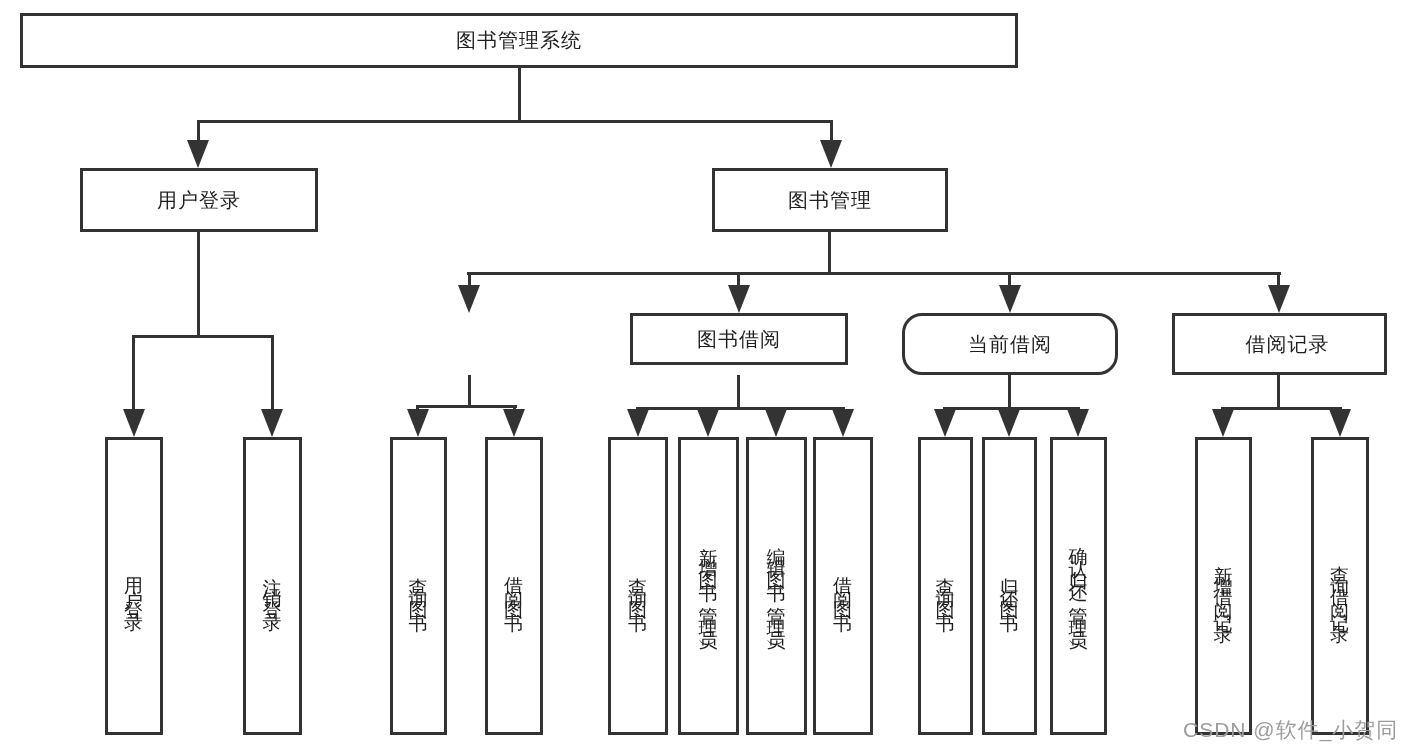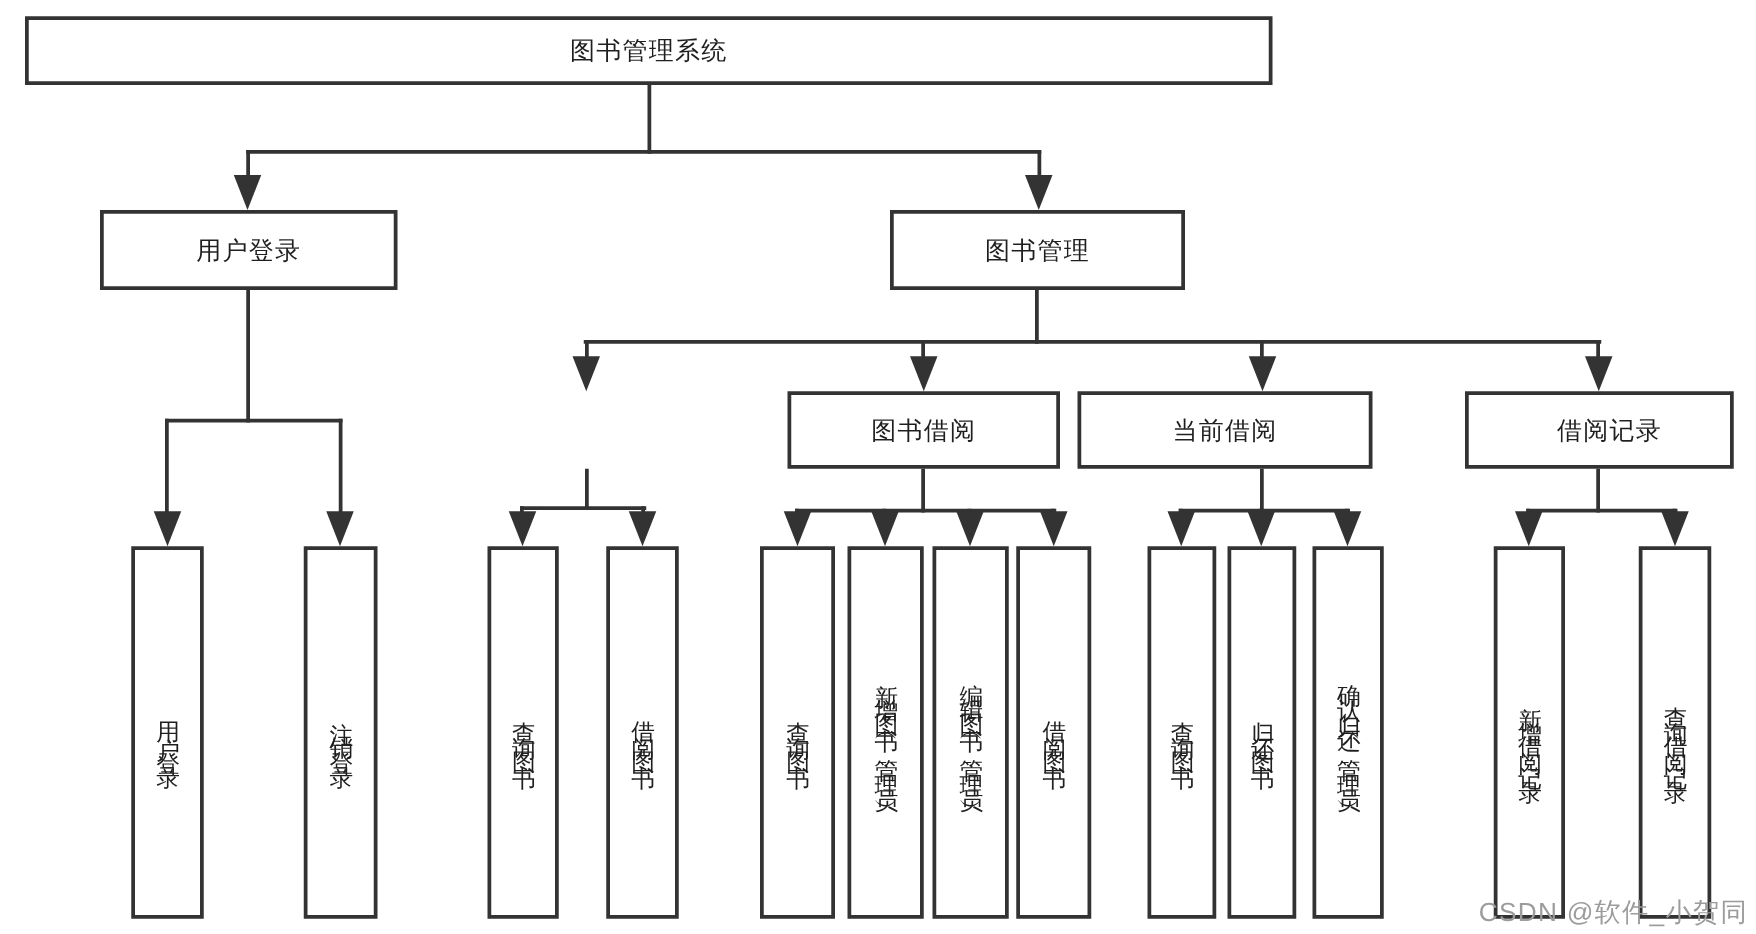--- a/index.html
+++ b/index.html
@@ -82,24 +82,24 @@
   <div class="hline" style="left:467px; top:272px; width:814px;"></div>
   <div class="vline" style="left:468px; top:272px; height:17px;"></div>
   <div class="ah" style="left:458px; top:285px;"></div>
   <div class="vline" style="left:737px; top:272px; height:17px;"></div>
   <div class="ah" style="left:728px; top:285px;"></div>
   <div class="vline" style="left:1008px; top:272px; height:17px;"></div>
   <div class="ah" style="left:999px; top:285px;"></div>
   <div class="vline" style="left:1277px; top:272px; height:17px;"></div>
   <div class="ah" style="left:1268px; top:285px;"></div>
 
-  <div class="node hbox" style="left:630px; top:313px; width:218px; height:62px;">
+  <div class="node hbox" style="left:630px; top:313px; width:218px; height:52px;">
     <span>图书借阅</span>
   </div>
-  <div class="node hbox" style="left:862px; top:313px; width:236px; height:62px;">
+  <div class="node hbox" style="left:902px; top:313px; width:216px; height:62px;border-radius:20px;">
     <span>当前借阅</span>
   </div>
   <div class="node hbox" style="left:1172px; top:313px; width:215px; height:62px;padding-left:16px;">
     <span>借阅记录</span>
   </div>
 
   <div class="vline" style="left:468px; top:375px; height:33px;"></div>
   <div class="hline" style="left:416px; top:405px; width:101px;"></div>
   <div class="vline" style="left:416px; top:405px; height:8px;"></div>
   <div class="ah" style="left:407px; top:409px;"></div>

